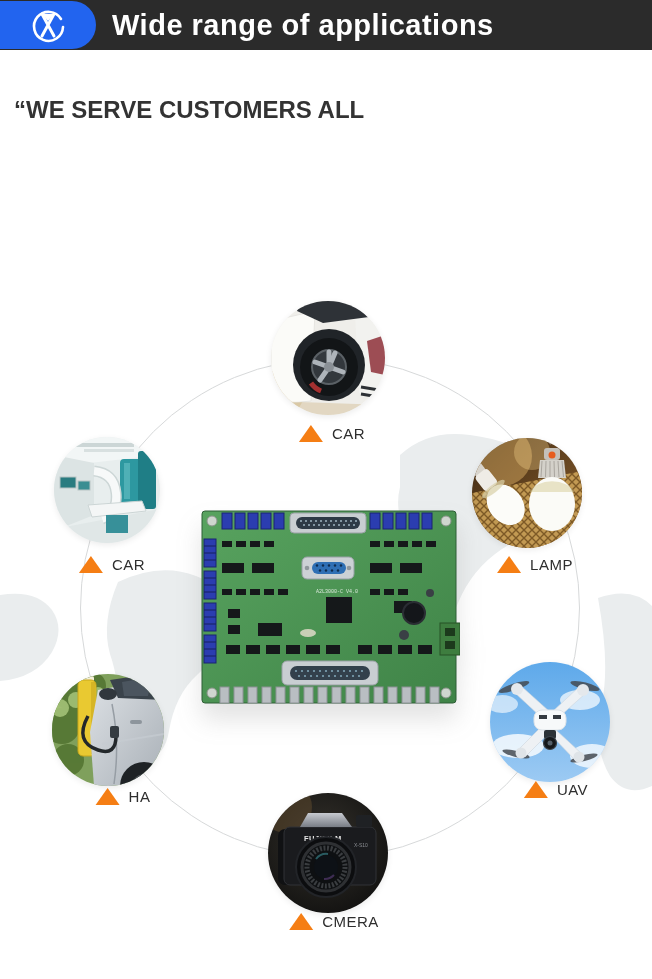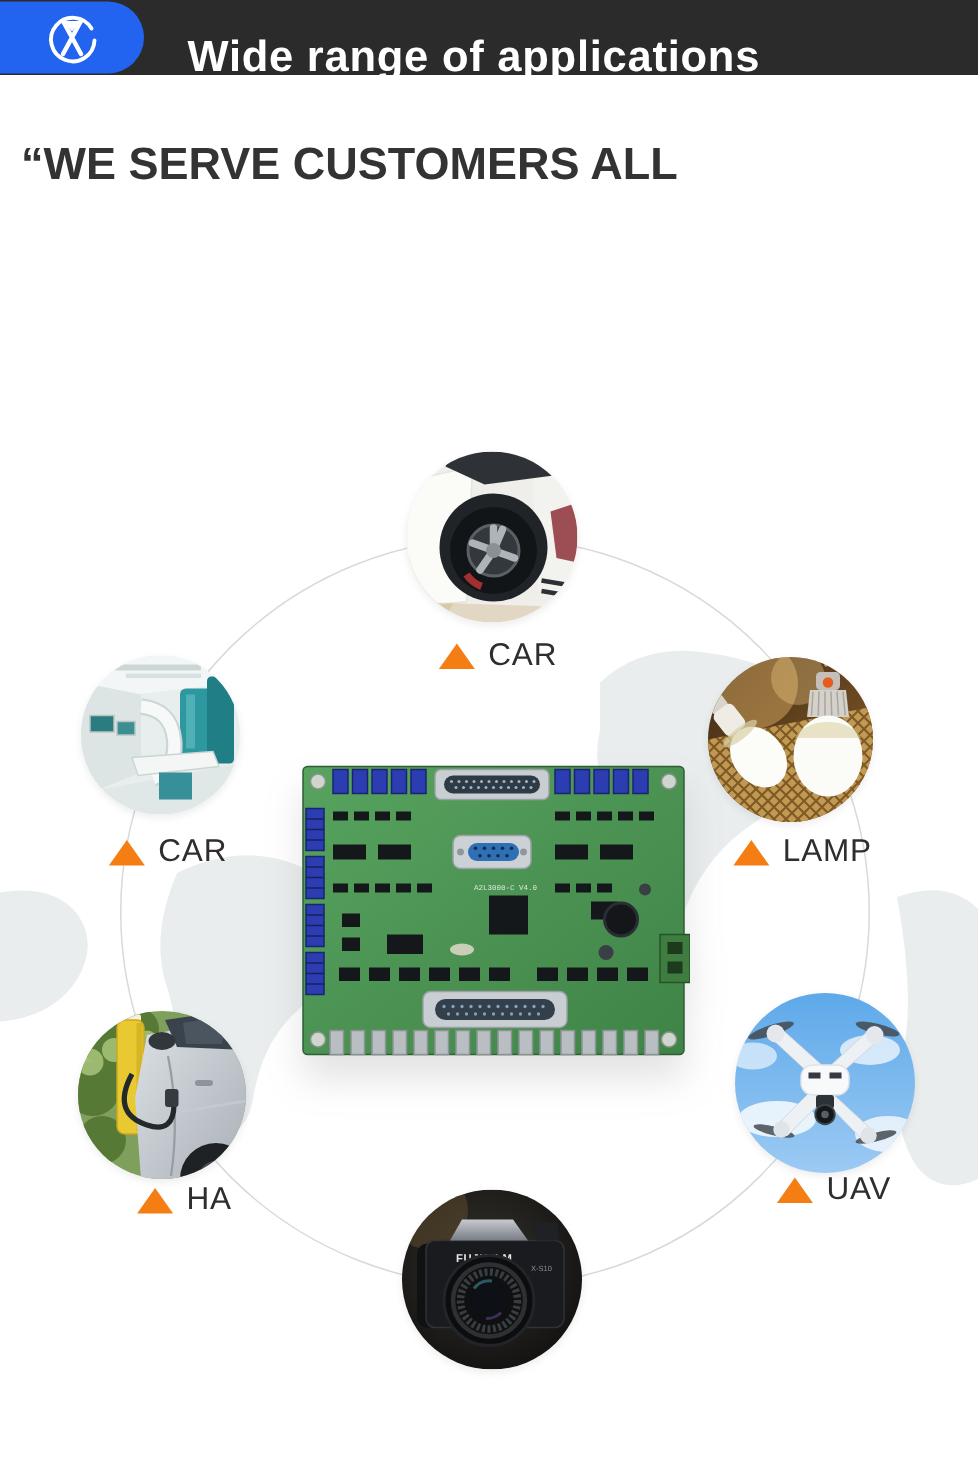--- a/index.html
+++ b/index.html
@@ -10,47 +10,47 @@
     font-family:"Liberation Sans", sans-serif;
   }
   
   .topbar { position:absolute; left:0; top:0; width:652px; height:50px; background:#2b2b2b; }
   .logo-pill {
     position:absolute; left:0; top:1px; width:96px; height:48px;
     background:#2264ef; border-radius:0 24px 24px 0;
     display:flex; align-items:center; justify-content:center;
   }
   .topbar-title {
-    position:absolute; left:112px; top:0; height:50px; line-height:50px; margin:13px;
+    position:absolute; left:112px; top:0; height:50px; line-height:50px; margin:0;
     color:#ffffff; font-size:29px; font-weight:700; letter-spacing:.5px;
   }
   
   .quote { position:absolute; left:14px; top:88px; margin:0; color:#333333;
-           font-size:30px; font-weight:700; line-height:44px; }
+           font-size:24px; font-weight:700; line-height:44px; }
   .intro { position:absolute; left:14px; top:188px; margin:0; color:#161616;
            font-size:17px; line-height:28px; }
   
   .diagram { position:absolute; left:0; top:290px; width:652px; height:689px; }
   .map { position:absolute; left:0; top:0; width:652px; height:689px; }
   .orbit { position:absolute; left:80px; top:68px; width:500px; height:500px;
            border:1px solid #d7d9da; border-radius:50%; }
   .photo { position:absolute; border-radius:50%; overflow:hidden;
            box-shadow:0 2px 6px rgba(0,0,0,.08); }
   .photo svg { display:block; width:100%; height:100%; }
   .photo-car-top { left:271px; top:11px;  width:114px; height:114px; }
   .photo-medical { left:54px;  top:147px; width:106px; height:106px; }
   .photo-lamp    { left:472px; top:148px; width:110px; height:110px; }
   .photo-ha      { left:52px;  top:384px; width:112px; height:112px; }
   .photo-uav     { left:490px; top:372px; width:120px; height:120px; }
   .photo-camera  { left:268px; top:503px; width:120px; height:120px; }
   .app-label { position:absolute; display:flex; align-items:center; gap:9px;
                transform:translateX(-50%); white-space:nowrap; }
   .tri { width:0; height:0; border-left:12px solid transparent;
          border-right:12px solid transparent; border-bottom:17px solid #f57e14; }
-  .app-label .txt { font-size:21px; color:#2e2e2e; font-weight:500; letter-spacing:.5px; }
+  .app-label .txt { font-size:15px; color:#2e2e2e; font-weight:500; letter-spacing:.5px; }
   .label-car-top { left:332px; top:135px; }
   .label-medical { left:112px; top:266px; }
   .label-lamp    { left:535px; top:266px;justify-content:flex-end; }
   .label-ha      { left:123px; top:498px; }
   .label-uav     { left:556px; top:491px; }
   .label-camera  { left:334px; top:623px; }
   .pcb { position:absolute; left:198px; top:215px; width:262px; height:205px;
          filter:drop-shadow(0 16px 12px rgba(100,100,100,.18)); }
 </style>
 </head>
@@ -296,20 +296,24 @@
         <rect x="88" y="22" width="16" height="12" rx="2" fill="#1f2124"></rect>
         <text x="36" y="48" font-size="7.5" font-weight="bold" fill="#e6e6e6" letter-spacing=".5" font-family="Liberation Sans, sans-serif">FUJIFILM</text>
         <text x="86" y="54" font-size="5" fill="#8a8d92" font-family="Liberation Sans, sans-serif">X-S10</text>
         <circle cx="58" cy="74" r="30" fill="#0c0d0f" stroke="#222428" stroke-width="2"></circle>
         <circle cx="58" cy="74" r="24" fill="#0e1012" stroke="#2e3033" stroke-width="3"></circle>
         <circle cx="58" cy="74" r="19" fill="none" stroke="#3a3d40" stroke-width="5" stroke-dasharray="2 1.6"></circle>
         <circle cx="58" cy="74" r="12" fill="#0d1116"></circle>
         <path d="M48,66 a13,13 0 0 1 12,-5" stroke="#3f99a3" stroke-width="2" fill="none" opacity=".55"></path>
         <path d="M66,82 a13,13 0 0 1 -10,4" stroke="#7a4fa0" stroke-width="2" fill="none" opacity=".45"></path>
       </svg>
+    </div>
+    <div class="app-label label-camera">
+      <span class="tri"></span>
+      <span class="txt">CMERA</span>
     </div>
 
     <svg class="pcb" viewBox="0 0 262 205">
       <defs>
         <linearGradient id="gboard" x1="0" y1="0" x2="1" y2="1">
           <stop offset="0" stop-color="#58a35f"></stop>
             <stop offset="1" stop-color="#3f8347"></stop>
         </linearGradient>
       </defs>
       <rect x="4" y="6" width="254" height="192" rx="3" fill="url(#gboard)" stroke="#2f5e36"></rect>

